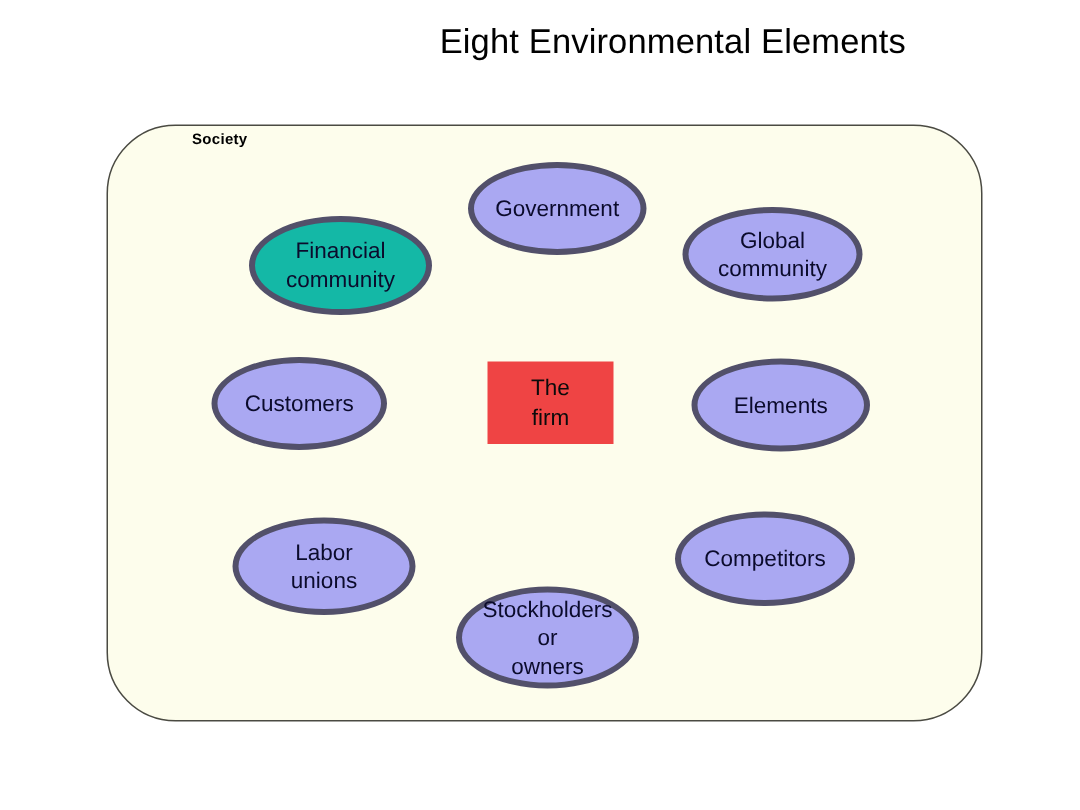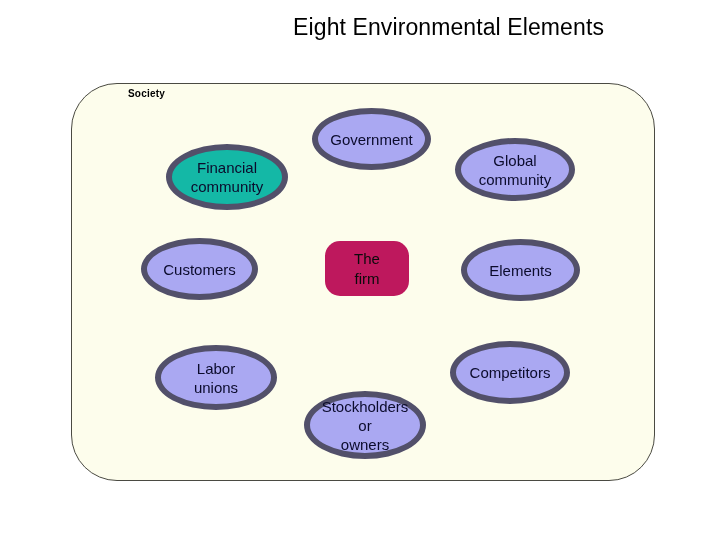--- a/index.html
+++ b/index.html
@@ -48,21 +48,21 @@
     font-size: 10px;
     font-weight: bold;
     color: #000000;
     letter-spacing: 0.2px;
   }
 
   
   .node-ellipse {
     position: absolute;
     background: #aaa8f2;
-    border: 6px solid #8b5cf6;
+    border: 4px solid #8b5cf6;
     border-radius: 50%;
     box-sizing: border-box;
     display: flex;
     align-items: center;
     justify-content: center;
     text-align: center;
     color: #0b0b2c;
     font-size: 15px;
     line-height: 19px;
     font-family: "Liberation Sans", sans-serif;
@@ -105,14 +105,14 @@
     <div class="node-ellipse" style="left: 141px; top: 238px; width: 117px; height: 62px; background: rgb(170, 168, 242); border-color: rgb(82, 80, 106); color: rgb(11, 11, 44);">Customers</div>
     <div class="node-ellipse" style="left: 461px; top: 239px; width: 119px; height: 62px; background: rgb(170, 168, 242); border-color: rgb(82, 80, 106); color: rgb(11, 11, 44);">Elements</div>
     <div class="node-ellipse" style="left: 155px; top: 345px; width: 122px; height: 65px; background: rgb(170, 168, 242); border-color: rgb(82, 80, 106); color: rgb(11, 11, 44);">Labor
 unions</div>
     <div class="node-ellipse" style="left: 450px; top: 341px; width: 120px; height: 63px; background: rgb(170, 168, 242); border-color: rgb(82, 80, 106); color: rgb(11, 11, 44); text-align: right;">Competitors</div>
     <div class="node-ellipse" style="left: 304px; top: 391px; width: 122px; height: 68px; background: rgb(170, 168, 242); border-color: rgb(82, 80, 106); color: rgb(11, 11, 44);">Stockholders
 or
 owners</div>
   </div>
 
-<div id="firm-box" style="background: #be185d; color: rgb(11, 11, 11); border-radius: 15px;">The
+<div id="firm-box" style="background: #ef4444; color: rgb(11, 11, 11);">The
 firm</div>
 
 </body></html>

